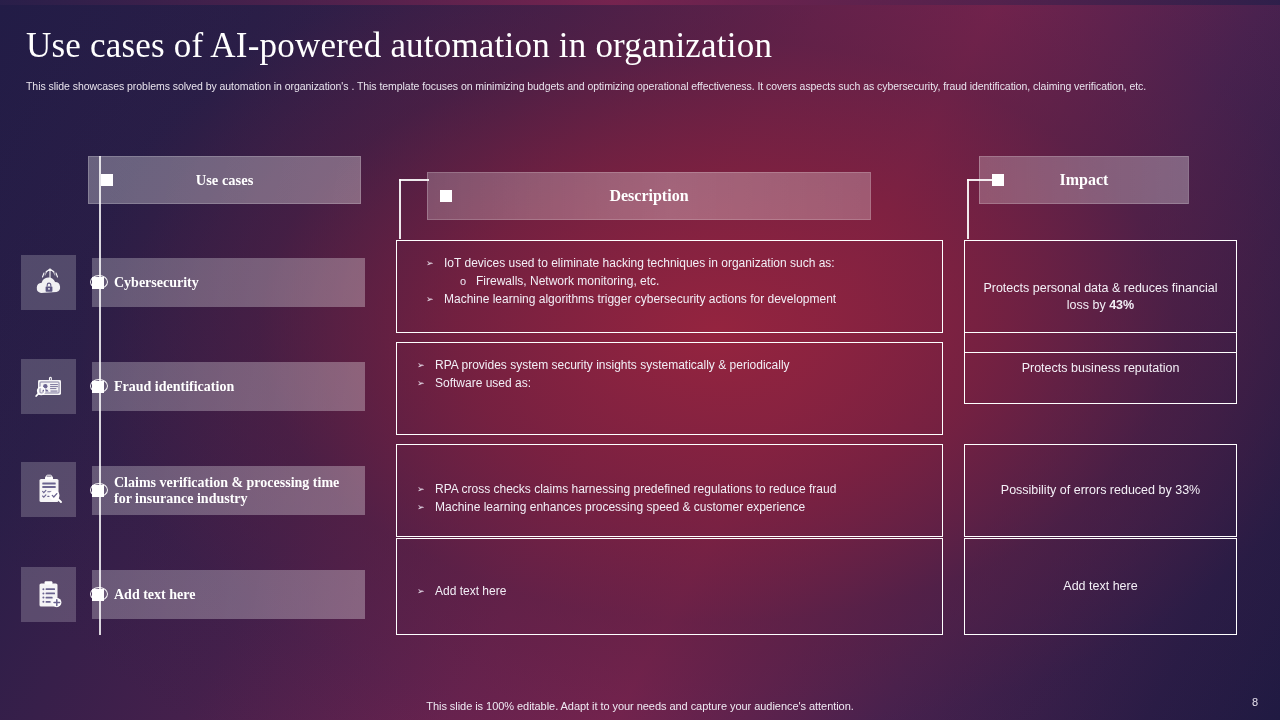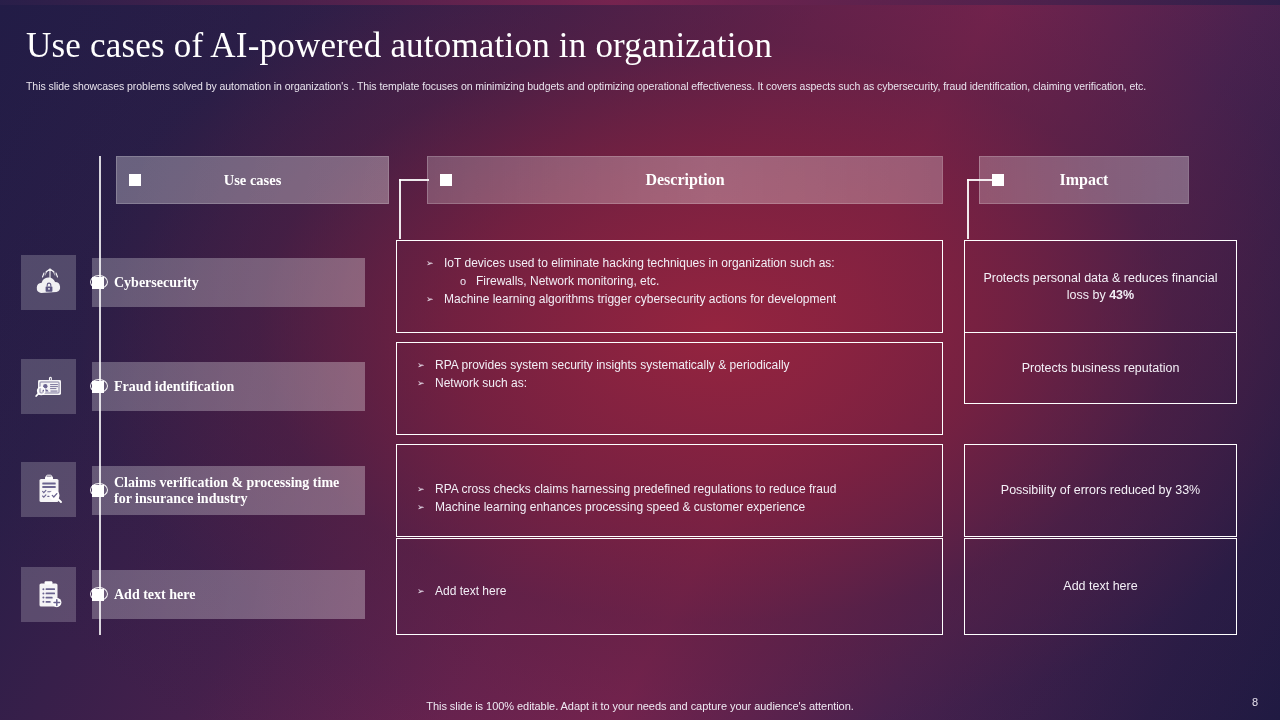--- a/index.html
+++ b/index.html
@@ -68,27 +68,27 @@
   .hdr .sq {
     position: absolute;
     left: 12px; top: 50%;
     transform: translateY(-50%);
     width: 12px; height: 12px;
     background: #ffffff;
   }
   .hdr .lbl { width: 100%; text-align: center; }
 
   #hdr-usecases {
-    left: 116px; top: 156px; width: 273px;
+    left: 88px; top: 156px; width: 273px;
     background: linear-gradient(100deg, rgba(255,255,255,0.30) 0%, rgba(255,255,255,0.32) 100%);
   }
   #hdr-usecases .lbl { padding-right: 0px; font-size: 14.5px; }
 
   #hdr-description {
-    left: 427px; top: 156px; width: 516px;
+    left: 427px; top: 172px; width: 444px;
     background: linear-gradient(90deg, rgba(255,255,255,0.22) 0%, rgba(255,255,255,0.30) 55%, rgba(255,255,255,0.26) 100%);
   }
   #hdr-impact {
     left: 979px; top: 156px; width: 210px;
     background: linear-gradient(90deg, rgba(255,255,255,0.24) 0%, rgba(255,255,255,0.30) 100%);
   }
 
   
   #spine {
     position: absolute;
@@ -353,34 +353,34 @@
   </div>
 
   <div class="cell desc-cell" style="top:240px; height:93px;padding-left:27px;">
     <ul class="bullets">
       <li class="l1">IoT  devices  used  to eliminate  hacking  techniques  in organization  such as:</li>
       <li class="l2">Firewalls,  Network  monitoring,  etc.</li>
       <li class="l1">Machine  learning  algorithms  trigger  cybersecurity  actions  for development</li>
     </ul>
   </div>
 
-  <div class="cell imp-cell" style="top:240px; height:93px;">
+  <div class="cell imp-cell" style="top:240px; height:113px;">
     <div class="imp-text"><span>Protects personal data &amp; reduces financial loss by </span><b>43%</b></div>
   </div>
 
   <div class="uc-ellipse" style="left:90px; top:379px;"></div>
   <div class="uc-row" style="top:362px;">
     <span class="sq"></span>
     <span class="txt">Fraud identification</span>
   </div>
 
   <div class="cell desc-cell" style="top:342px; height:93px;">
     <ul class="bullets">
       <li class="l1">RPA provides  system security insights systematically &amp; periodically</li>
-      <li class="l1">Network  such as:</li>
+      <li class="l1">Software  used as:</li>
     </ul>
   </div>
 
   <div class="cell imp-cell" style="top:332px; height:72px;align-items:center;">
     <div class="imp-text"><span>Protects business reputation</span><b></b></div>
   </div>
 
   <div class="uc-ellipse" style="left:90px; top:483px;"></div>
   <div class="uc-row" style="top:466px;">
     <span class="sq"></span>

